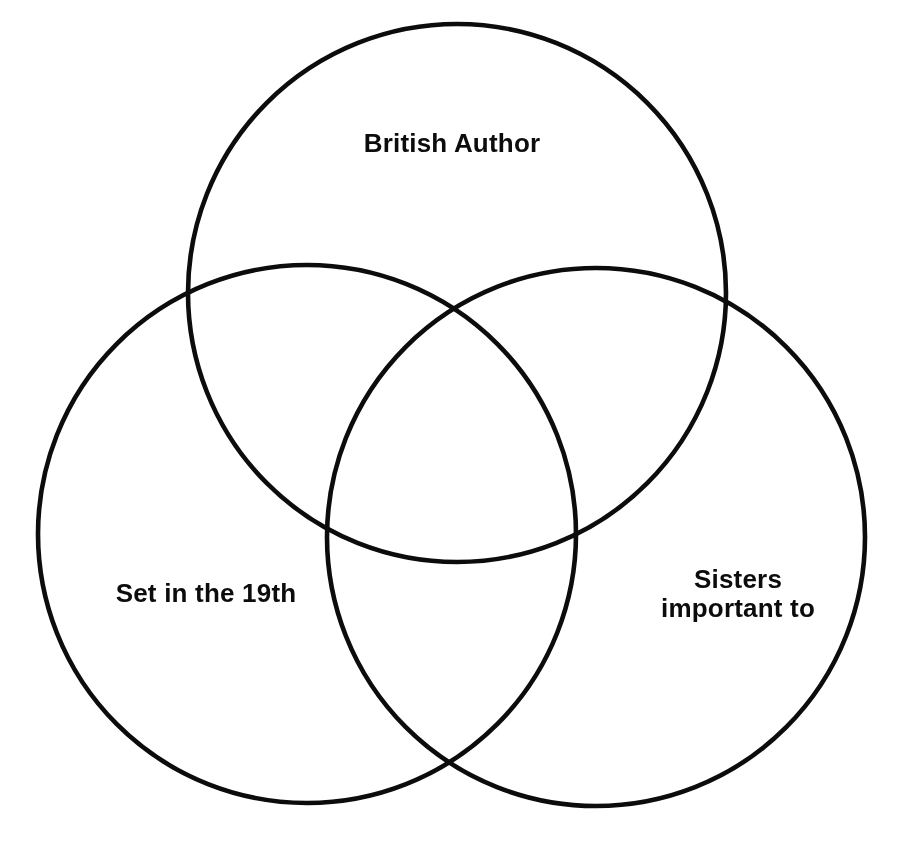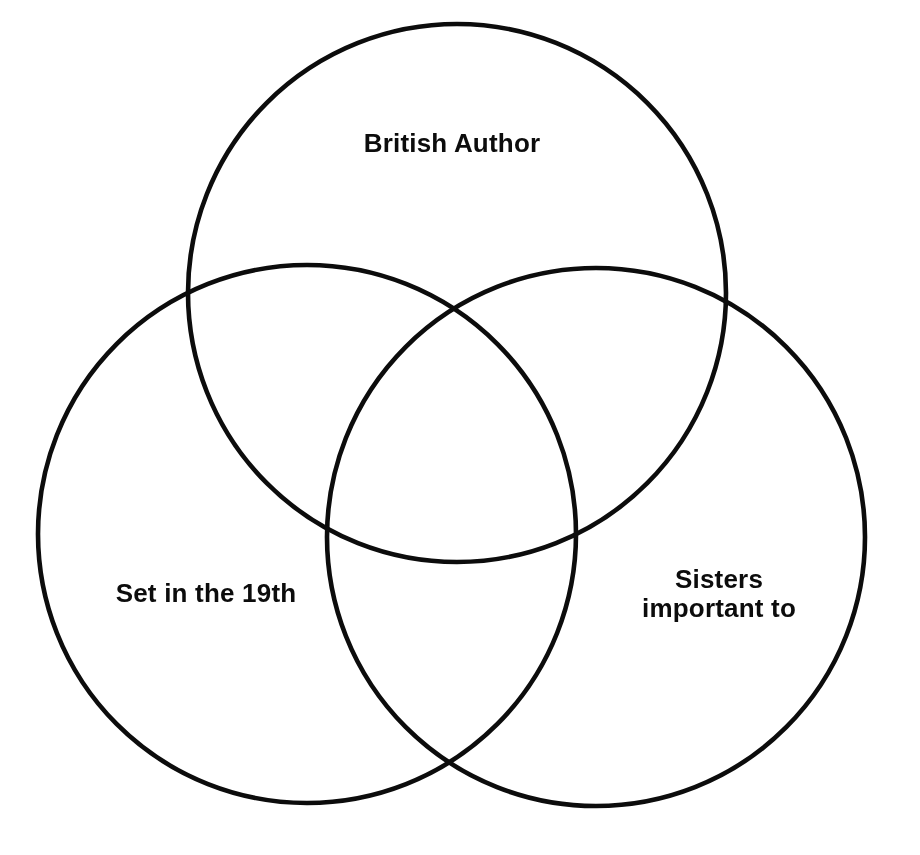--- a/index.html
+++ b/index.html
@@ -34,21 +34,21 @@
     text-align: center;
     color: #0c0c0c;
     font-weight: bold;
     font-size: 26px;
     line-height: 1.13;
     white-space: nowrap;
     letter-spacing: 0.2px;
   }
   .vlabel-top    { left: 452px; top: 144px; }
   .vlabel-left   { left: 206px; top: 594px; }
-  .vlabel-right  { left: 719px; top: 594px; text-align: center; }
+  .vlabel-right  { left: 738px; top: 594px; text-align: center; }
 </style>
 </head>
 <body>
 
 <div class="stage" style="background: rgb(255, 255, 255);">
 
   <svg width="920" height="855" viewBox="0 0 920 855" aria-hidden="true">
     <circle class="vcircle" cx="457" cy="293" r="269" stroke="#0c0c0c"></circle>
     <circle class="vcircle" cx="307" cy="534" r="269" stroke="#0c0c0c"></circle>
     <circle class="vcircle" cx="596" cy="537" r="269" stroke="#0c0c0c"></circle>

